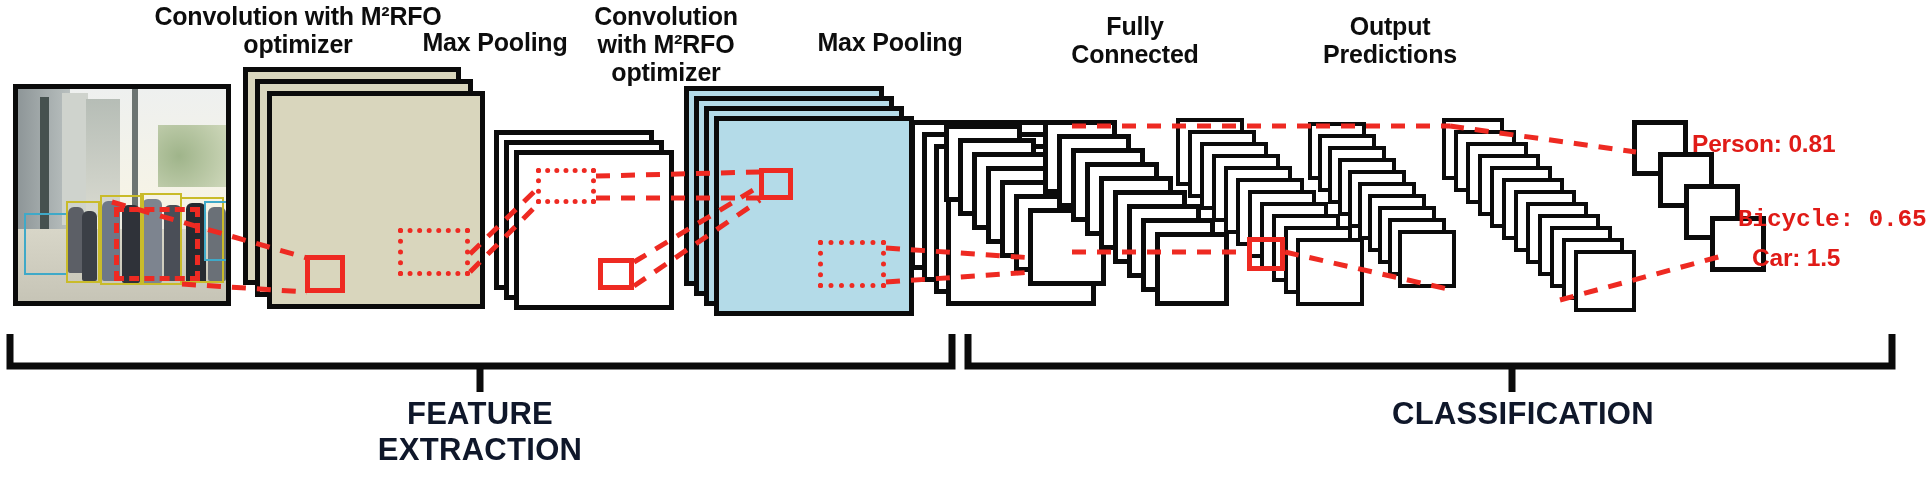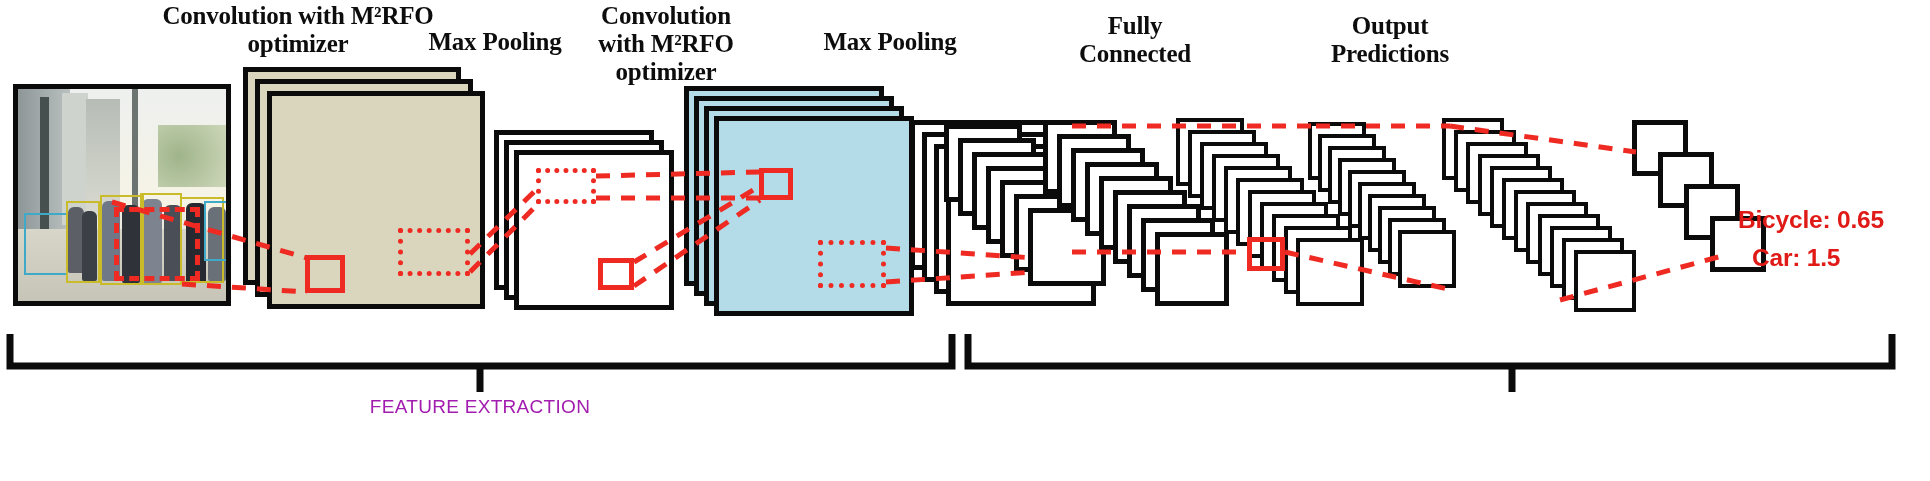--- a/index.html
+++ b/index.html
@@ -18,28 +18,27 @@
     overflow: hidden;
   }
   .lbl {
     position: absolute;
     font-weight: bold;
     color: #0d0d0d;
     text-align: center;
     line-height: 1.12;
     letter-spacing: -0.2px;
     white-space: pre-line;
-    font-family: Liberation Serif, serif;
   }
   .stage-label { font-size: 25px; }
   .section-label {
     position: absolute;
-    font-weight: normal;
-    font-size: 19px;
-    color: #a21caf;
+    font-weight: bold;
+    font-size: 31px;
+    color: #0f172a;
     text-align: center;
     letter-spacing: 0.3px;
   }
   .pred {
     position: absolute;
     font-weight: bold;
     font-size: 24.5px;
     color: #e01b17;
     white-space: nowrap;
     letter-spacing: -0.2px;
@@ -247,21 +246,22 @@
   <div class="sq sq-sm" style="left:1538px; top:214px; width:62px; height:62px;"></div>
   <div class="sq sq-sm" style="left:1550px; top:226px; width:62px; height:62px;"></div>
   <div class="sq sq-sm" style="left:1562px; top:238px; width:62px; height:62px;"></div>
   <div class="sq sq-sm" style="left:1574px; top:250px; width:62px; height:62px;"></div>
 
   <div class="sq green" style="left:1632px; top:120px; width:56px; height:56px;"></div>
   <div class="sq green" style="left:1658px; top:152px; width:56px; height:56px;"></div>
   <div class="sq green" style="left:1684px; top:184px; width:56px; height:56px;"></div>
   <div class="sq green" style="left:1710px; top:216px; width:56px; height:56px;"></div>
 
-  <div class="pred" style="left:1738px; top:206px;">Bicycle: 0.65</div>
+  <div class="pred" style="left:1692px; top:130px;">Person: 0.81</div>
+  <div class="pred" style="left:1738px; top:206px;font-family:Liberation Mono, monospace;">Bicycle: 0.65</div>
   <div class="pred" style="left:1752px; top:244px;">Car: 1.5</div>
 
   <svg class="overlay" viewBox="0 0 1930 481" xmlns="http://www.w3.org/2000/svg">
     <g stroke="#ee2a22" stroke-width="5" fill="none" stroke-dasharray="14,11" stroke-linecap="butt">
 
       <line x1="112" y1="202" x2="307" y2="258"></line>
       <line x1="182" y1="284" x2="307" y2="292"></line>
 
       <line x1="470" y1="254" x2="540" y2="186"></line>
       <line x1="470" y1="272" x2="540" y2="202"></line>
@@ -291,14 +291,15 @@
       <line x1="480" y1="366" x2="480" y2="392"></line>
     </g>
 
     <g stroke="#0b0b0b" stroke-width="7" fill="none" stroke-linecap="butt">
       <path d="M 968 334 L 968 366 L 1892 366 L 1892 334"></path>
       <line x1="1512" y1="366" x2="1512" y2="392"></line>
     </g>
   </svg>
 
   <div class="section-label" style="left:330px; top:396px; width:300px;">FEATURE EXTRACTION</div>
+  <div class="section-label" style="left:1392px; top:396px; width:240px;">CLASSIFICATION</div>
 
 </div>
 
 </body></html>

